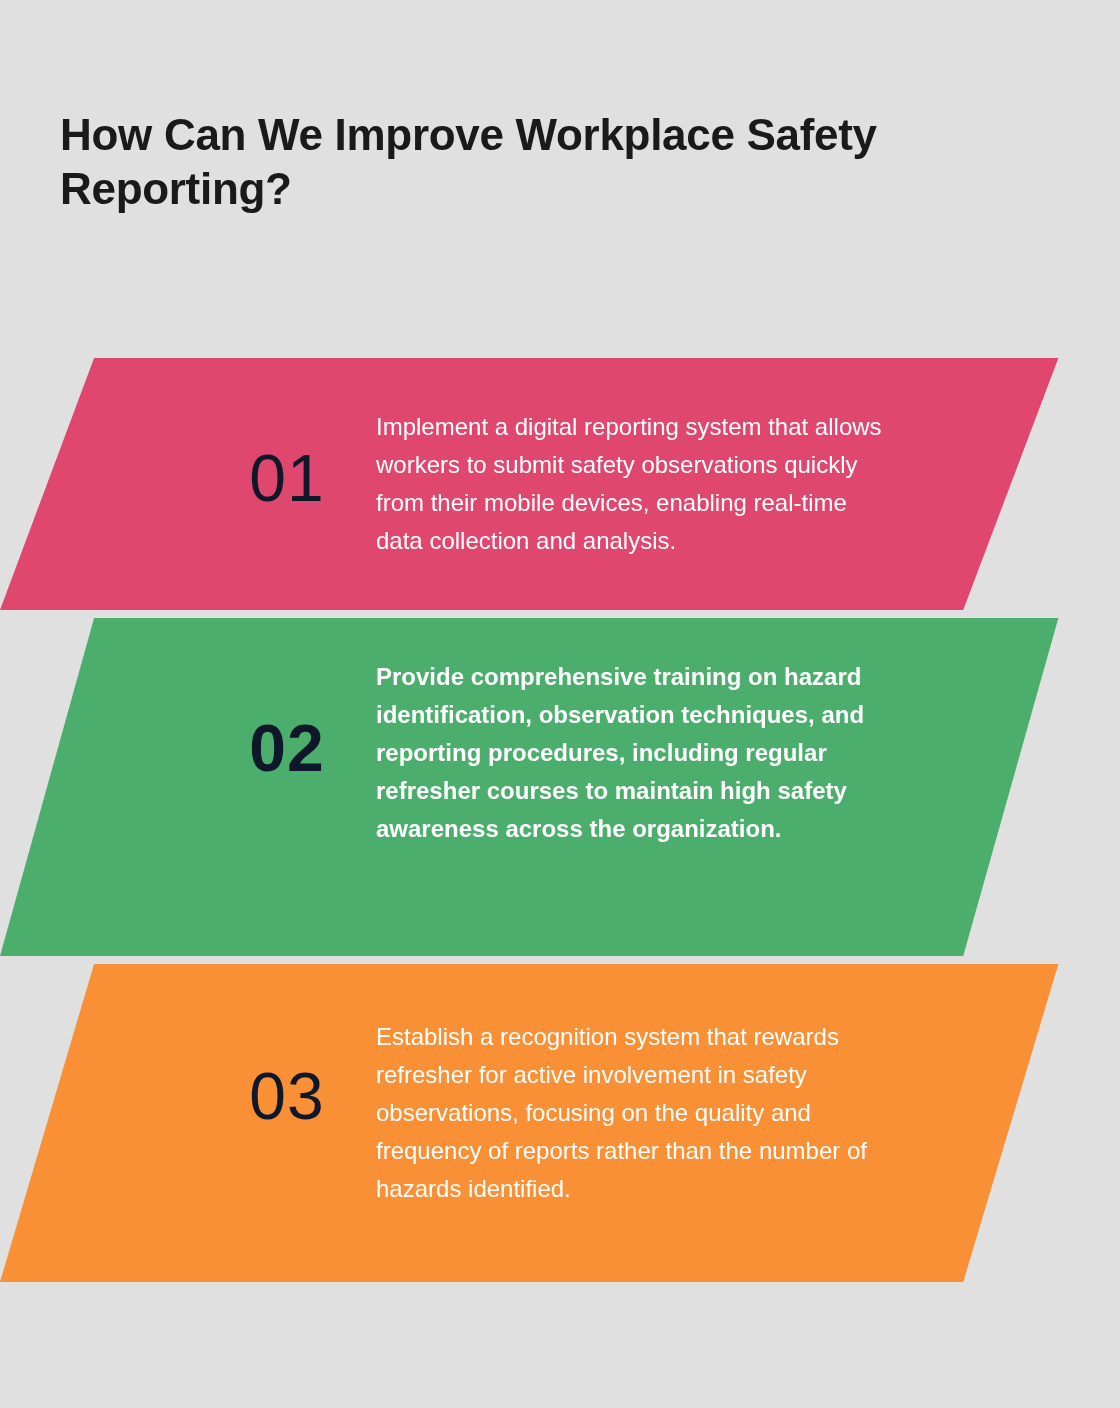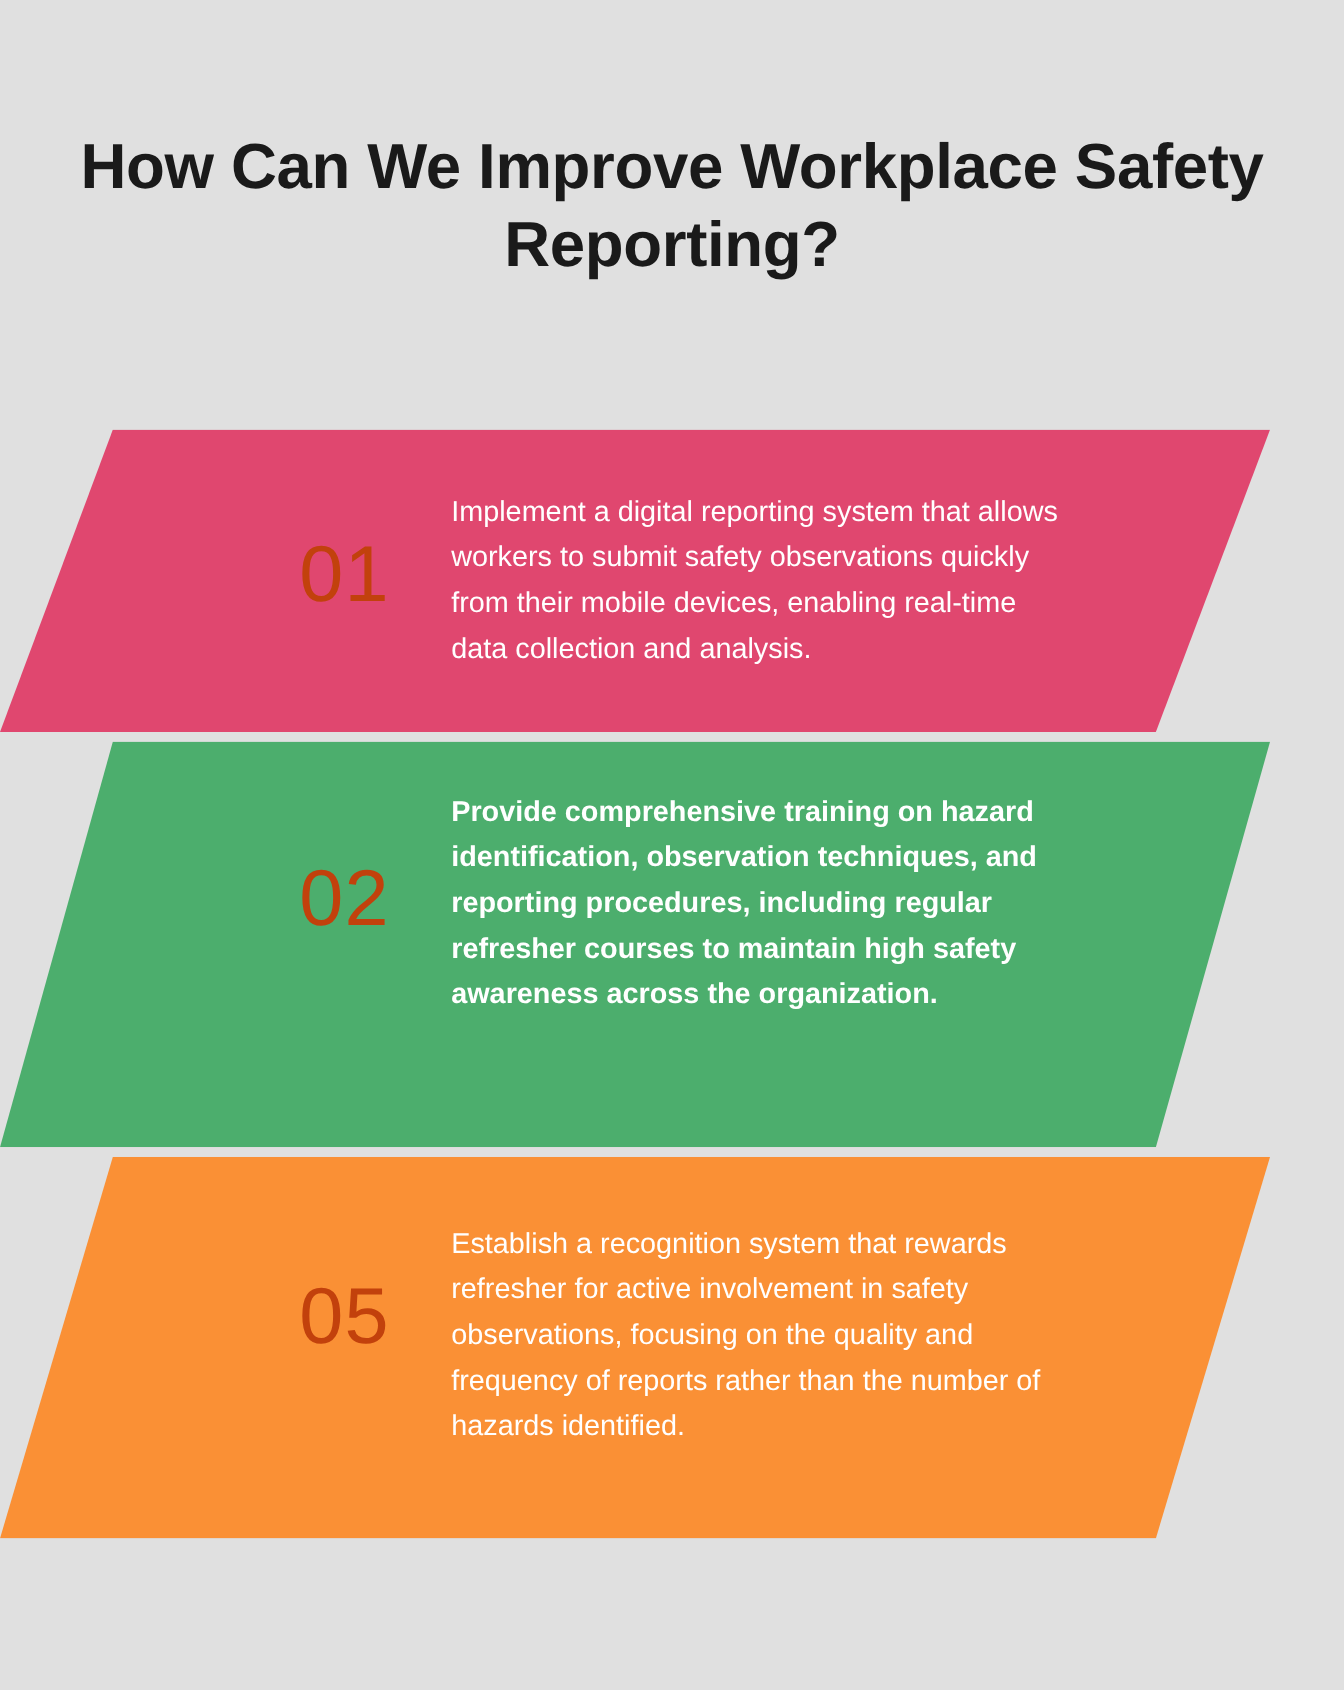--- a/index.html
+++ b/index.html
@@ -17,22 +17,22 @@
     position: relative;
     width: 1120px;
     height: 1408px;
     box-sizing: border-box;
   }
   .title {
     position: absolute;
     top: 108px;
     left: 60px;
     width: 1000px;
-    text-align: center;
-    font-size: 53px;
+    text-align: left;
+    font-size: 44px;
     line-height: 1.22;
     font-weight: bold;
     color: #1a1a1a;
     letter-spacing: -0.3px;
   }
   .steps {
     position: absolute;
     top: 358px;
     left: 0;
     width: 1120px;
@@ -59,37 +59,37 @@
     width: 1120px;
     height: 252px;
     display: flex;
     align-items: center;
   }
   .num {
     position: absolute;
     left: 222px;
     width: 130px;
     text-align: center;
-    color: #c2410c;
+    color: #0f172a;
     font-size: 66px;
     font-weight: 300;
     letter-spacing: 1px;
   }
   .desc {
     position: absolute;
     left: 376px;
     width: 520px;
     color: #ffffff;
     font-size: 24px;
     line-height: 1.58;
   }
   
   .step-1 .num { top: 82px; }
   .step-1 .desc { top: 50px; }
-  .step-2 .num { top: 92px; }
+  .step-2 .num { top: 92px; font-weight: bold; }
   .step-2 .desc { top: 40px; font-weight: bold; }
   .step-3 .num { top: 94px; }
   .step-3 .desc { top: 54px; }
 
   .step-2 { height: 338px; }
   .step-2 .band, .step-2 .step-inner { height: 338px; }
   .step-3 { height: 318px; }
   .step-3 .band, .step-3 .step-inner { height: 318px; }
 </style>
 </head>
@@ -113,19 +113,19 @@
       <div class="band" style="background:#4cae6d"></div>
       <div class="step-inner">
         <div class="num">02</div>
         <div class="desc">Provide comprehensive training on hazard identification, observation techniques, and reporting procedures, including regular refresher courses to maintain high safety awareness across the organization.</div>
       </div>
     </div>
 
     <div class="step step-3">
       <div class="band" style="background:#fa9035"></div>
       <div class="step-inner">
-        <div class="num">05</div>
+        <div class="num">03</div>
         <div class="desc">Establish a recognition system that rewards refresher for active involvement in safety observations, focusing on the quality and frequency of reports rather than the number of hazards identified.</div>
       </div>
     </div>
 
   </div>
 </div>
 
 </body></html>

